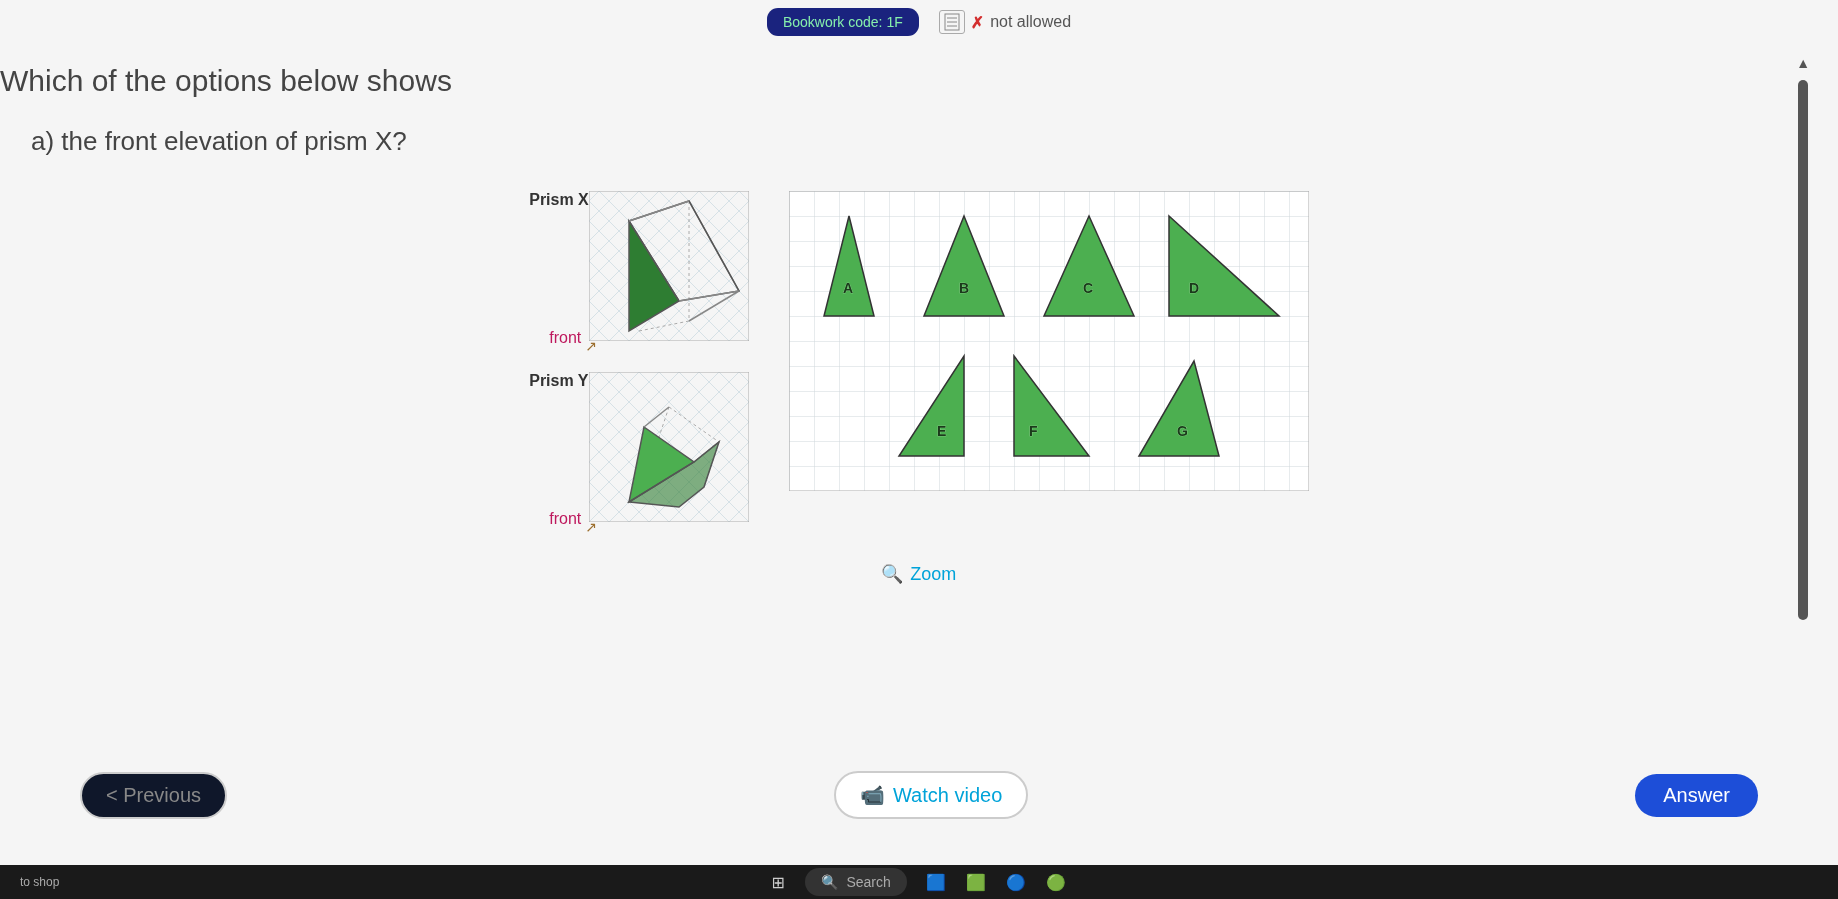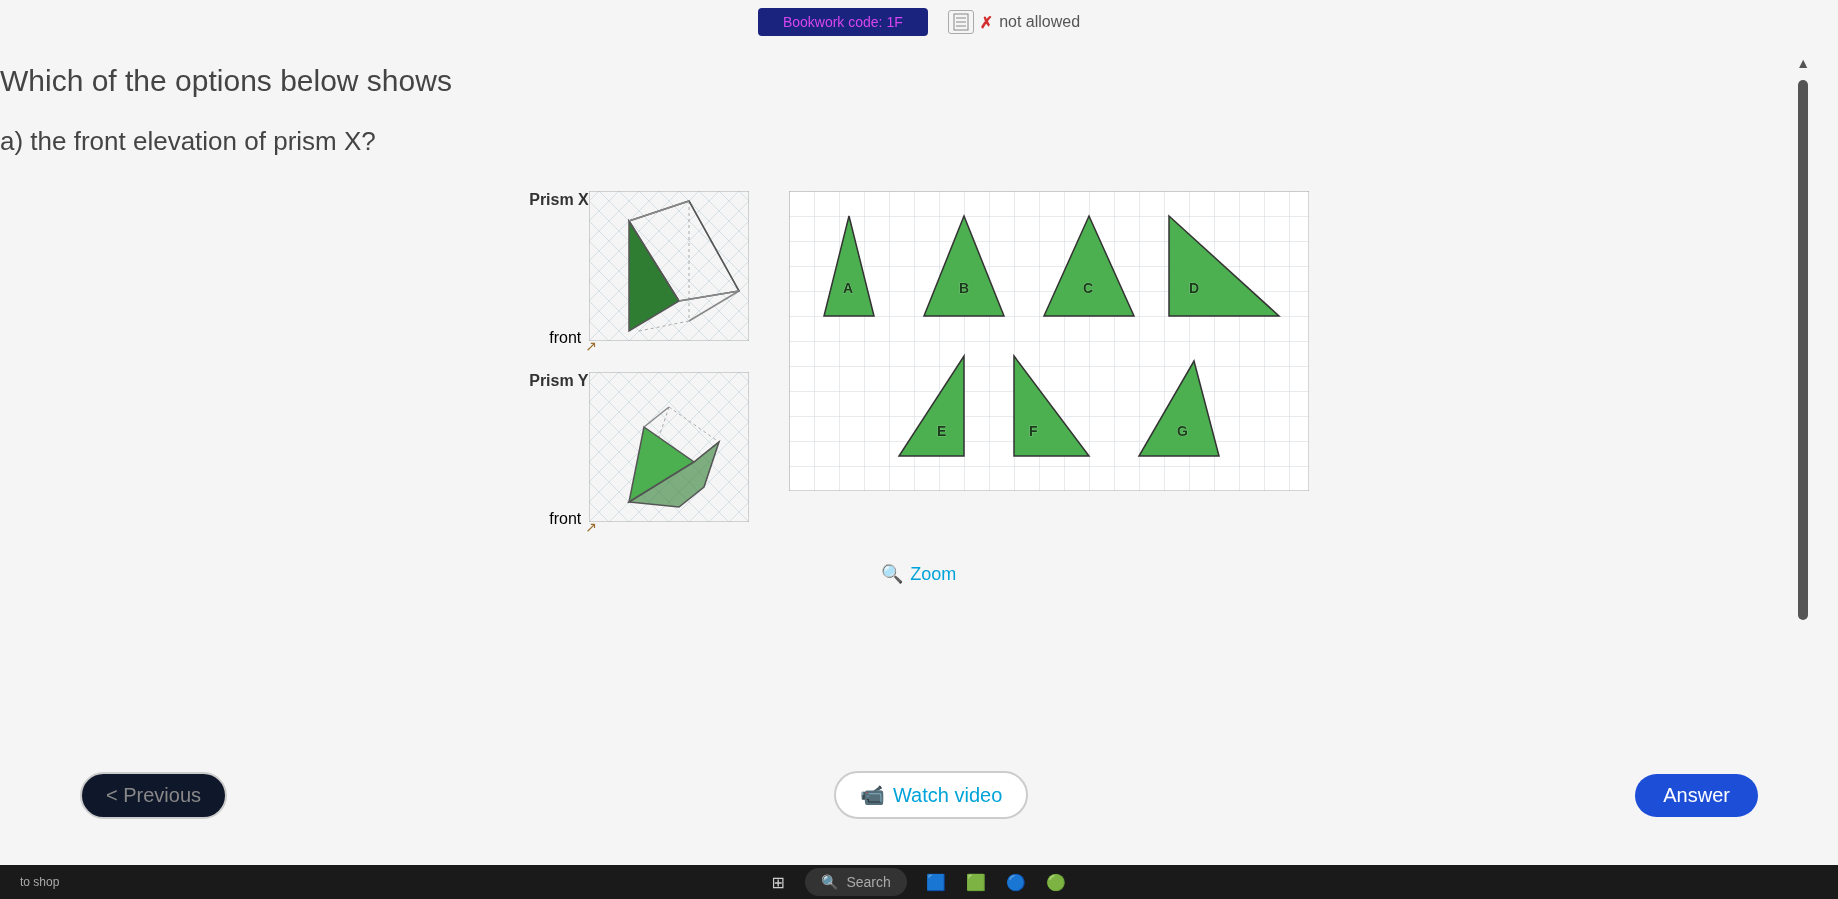--- a/index.html
+++ b/index.html
@@ -14,23 +14,23 @@
   }
   .top-bar {
     display: flex;
     justify-content: center;
     align-items: center;
     gap: 20px;
     padding: 8px 0;
   }
   .bookwork-badge {
     background: #1a237e;
-    color: #d946ef;
-    padding: 6px 25px;
-    border-radius: 4px;
+    color: #86efac;
+    padding: 6px 16px;
+    border-radius: 11px;
     font-size: 14px;
     display: inline-flex;
     align-items: center;
   }
   .not-allowed {
     display: inline-flex;
     align-items: center;
     gap: 6px;
     font-size: 16px;
     color: #555;
@@ -48,20 +48,21 @@
   }
   .question-title {
     font-size: 30px;
     color: #444;
     margin-bottom: 24px;
   }
   .question-sub {
     font-size: 26px;
     color: #444;
     line-height: 1.5;
+    margin-left: 31px;
   }
   .figures-row {
     display: flex;
     justify-content: center;
     align-items: flex-start;
     gap: 40px;
     margin-top: 30px;
   }
   .prisms-col {
     display: flex;
@@ -73,21 +74,21 @@
     align-items: flex-start;
   }
   .prism-label {
     font-weight: bold;
     font-size: 16px;
     color: #333;
     white-space: nowrap;
   }
   .front-label {
     font-size: 16px;
-    color: #000000;
+    color: #be185d;
     align-self: flex-end;
     margin-bottom: 15px;
   }
   .arrow {
     font-size: 14px;
     color: #9c6f2f;
   }
   .options-grid {
     background: #fff;
   }

